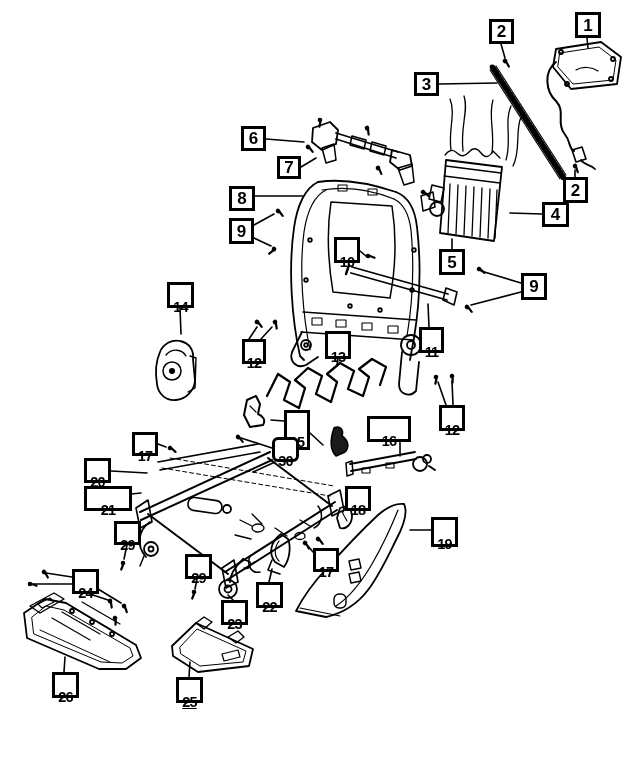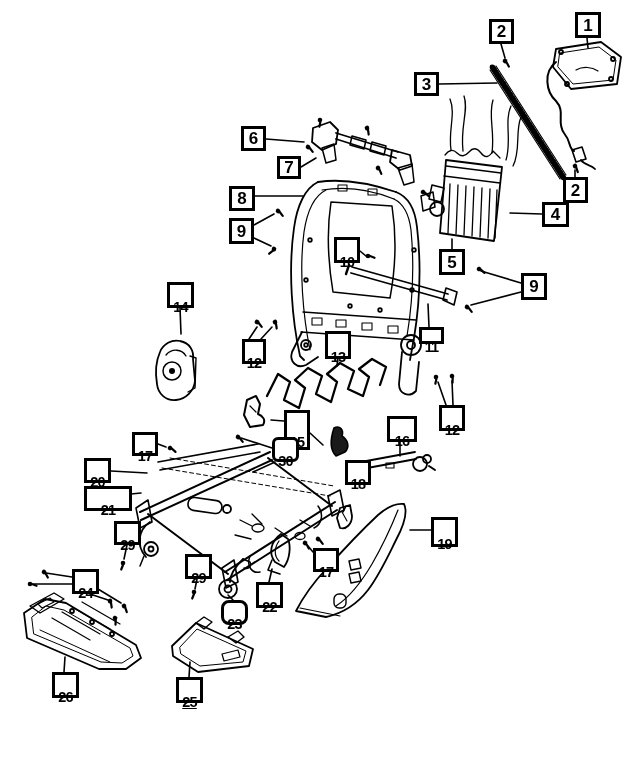--- a/index.html
+++ b/index.html
@@ -312,63 +312,63 @@
     </div>
     <div class="callout" style="left: 229px; top: 218px; width: 25px; height: 26px;">
       <span>9</span>
     </div>
     <div class="callout" style="left: 521px; top: 273px; width: 26px; height: 27px;">
       <span>9</span>
     </div>
     <div class="callout two" style="left: 334px; top: 237px; width: 26px; height: 26px;">
       <span>10</span>
     </div>
-    <div class="callout two" style="left: 419px; top: 327px; width: 25px; height: 17px;">
+    <div class="callout two" style="left: 419px; top: 327px; width: 25px; height: 26px;">
       <span>11</span>
     </div>
     <div class="callout two" style="left: 242px; top: 339px; width: 24px; height: 25px;">
       <span>12</span>
     </div>
     <div class="callout two" style="left: 439px; top: 405px; width: 26px; height: 26px;">
       <span>12</span>
     </div>
     <div class="callout two" style="left: 325px; top: 331px; width: 26px; height: 28px;">
       <span>13</span>
     </div>
     <div class="callout two" style="left: 167px; top: 282px; width: 27px; height: 26px;">
       <span>14</span>
     </div>
     <div class="callout two" style="left: 284px; top: 410px; width: 26px; height: 40px; justify-content: center;">
       <span>15</span>
     </div>
-    <div class="callout two" style="left: 387px; top: 416px; width: 30px; height: 26px;">
+    <div class="callout two" style="left: 367px; top: 416px; width: 44px; height: 26px;">
       <span>16</span>
     </div>
     <div class="callout two" style="left: 132px; top: 432px; width: 26px; height: 24px;">
       <span>17</span>
     </div>
     <div class="callout two" style="left: 313px; top: 548px; width: 26px; height: 24px;">
       <span>17</span>
     </div>
-    <div class="callout two" style="left: 345px; top: 460px; width: 26px; height: 25px;">
+    <div class="callout two" style="left: 345px; top: 486px; width: 26px; height: 25px;">
       <span>18</span>
     </div>
     <div class="callout two" style="left: 431px; top: 517px; width: 27px; height: 30px;">
       <span>19</span>
     </div>
     <div class="callout two" style="left: 84px; top: 458px; width: 27px; height: 25px;">
       <span>20</span>
     </div>
     <div class="callout two" style="left: 84px; top: 486px; width: 48px; height: 25px;">
       <span>21</span>
     </div>
     <div class="callout two" style="left: 256px; top: 582px; width: 27px; height: 26px;">
       <span>22</span>
     </div>
-    <div class="callout two" style="left: 221px; top: 600px; width: 27px; height: 25px; border-radius: 8px;">
+    <div class="callout two" style="left: 221px; top: 600px; width: 27px; height: 25px;">
       <span>23</span>
     </div>
     <div class="callout two" style="left: 72px; top: 569px; width: 27px; height: 25px;">
       <span>24</span>
     </div>
     <div class="callout two" style="left: 176px; top: 677px; width: 27px; height: 26px; text-decoration: underline;">
       <span>25</span>
     </div>
     <div class="callout two" style="left: 52px; top: 672px; width: 27px; height: 26px;">
       <span>26</span>

